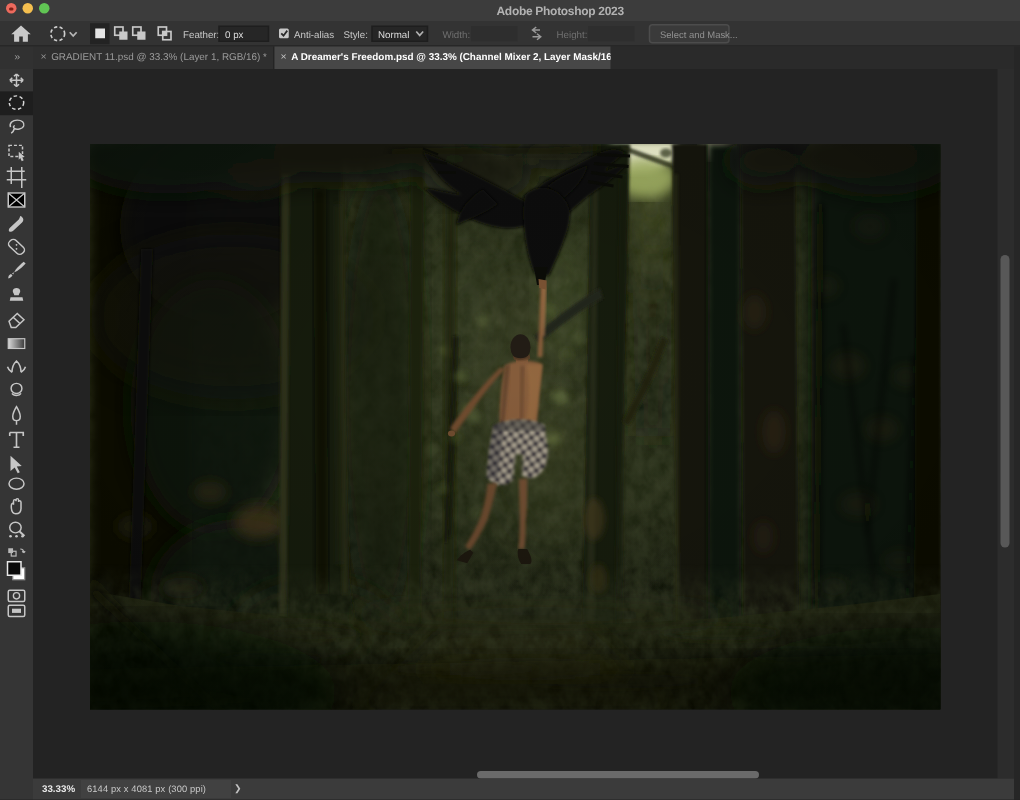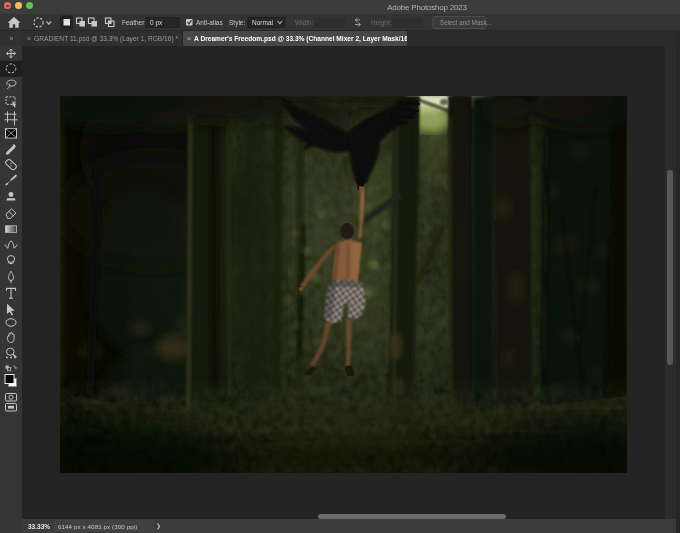--- a/index.html
+++ b/index.html
@@ -1,20 +1,20 @@
 <!DOCTYPE html>
 <html><head>
 <meta charset="utf-8">
 <style>
 html,body{margin:0;padding:0;width:680px;height:533px;overflow:hidden;background:#232323;
 font-family:"Liberation Sans", sans-serif;}
 *{box-sizing:border-box;}
 .abs{position:absolute;}
 #titlebar{left:0;top:0;width:680px;height:14px;background:#3c3c3c;}
-#titletext{left:347px;top:0;width:160px;height:14px;line-height:15px;font-size:8px;font-weight:normal;color:#b2b2b2;letter-spacing:-0.2px;text-align:center;}
+#titletext{left:331px;top:0;width:160px;height:14px;line-height:15px;font-size:8px;font-weight:bold;color:#b2b2b2;letter-spacing:-0.2px;}
 .tl{top:2.2px;width:7px;height:7px;border-radius:50%;}
 #optionsbar{left:0;top:14px;width:680px;height:17px;background:#333333;border-bottom:1px solid #272727;}
 #tabbar{left:0;top:31px;width:680px;height:15px;background:#2a2a2a;}
 #tbleft{left:0;top:31px;width:22px;height:15px;background:#313131;color:#9a9a9a;font-size:7px;line-height:15px;text-align:center;letter-spacing:-1px;}
 .tab{top:31px;height:15px;font-size:6.6px;line-height:16px;white-space:nowrap;overflow:hidden;}
 #tab1{left:22px;width:161px;background:#2f2f2f;color:#9b9b9b;border-right:1px solid #242424;padding-left:5px;}
 #tab2{left:183px;width:224px;background:#474747;color:#ffffff;font-weight:bold;padding-left:4px;}
 .tabx{color:#8f8f8f;font-weight:normal;padding-right:3px;font-size:7px;}
 #tab2 .tabx{color:#c0c0c0;}
 #toolbar{left:0;top:46px;width:22px;height:487px;background:#353535;}

